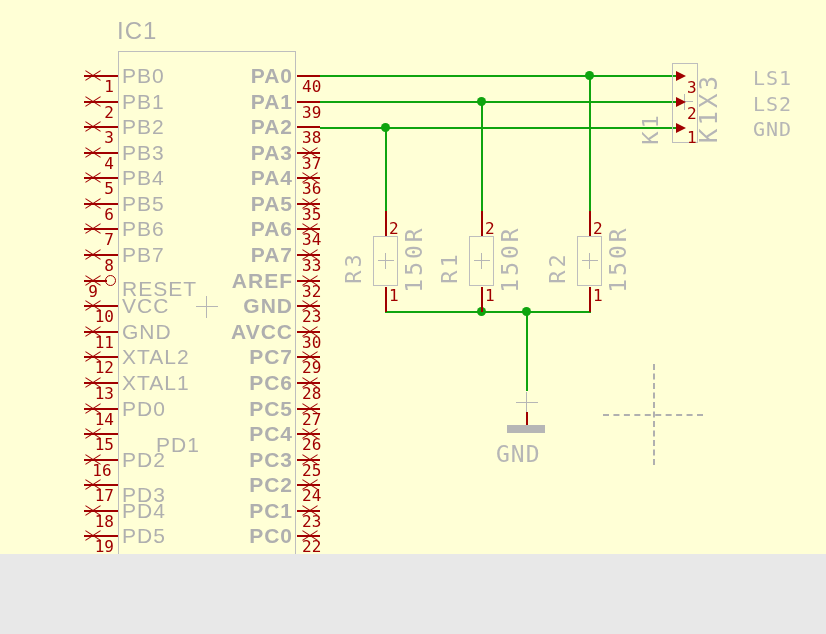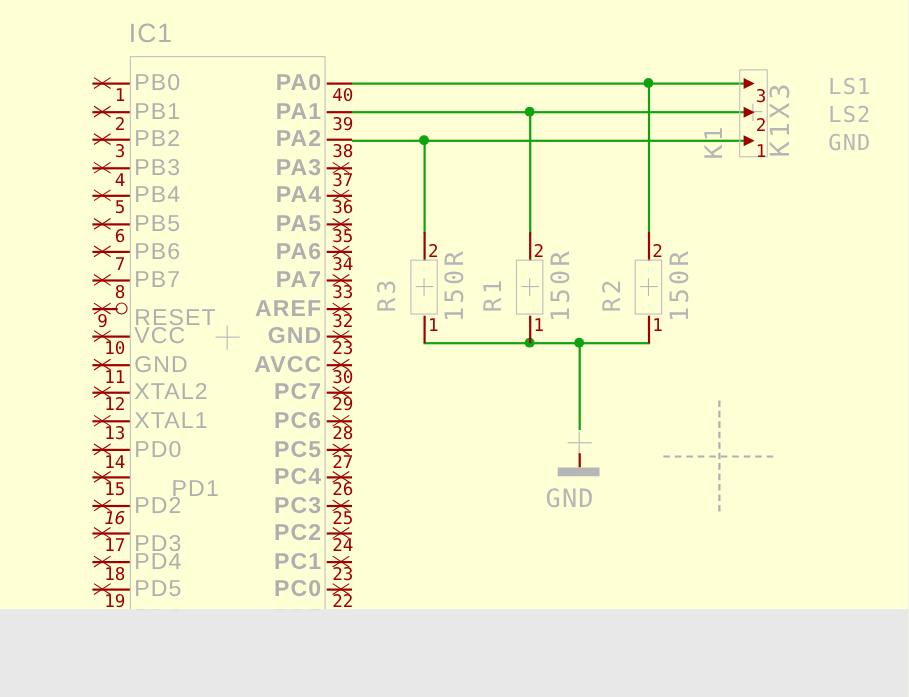--- a/index.html
+++ b/index.html
@@ -114,21 +114,21 @@
       <div class="stub-h" style="left:84px;top:408px;width:34px;"></div>
       <div class="xmark" style="left:84px;top:402px;"></div>
       <div class="vred" style="left:90px;top:412px;width:24px;text-align:right;">14</div>
       <div class="ptext pin-name" style="left:122px;top:398px;">PD0</div>
       <div class="stub-h" style="left:84px;top:433px;width:34px;"></div>
       <div class="xmark" style="left:84px;top:427px;"></div>
       <div class="vred" style="left:90px;top:437px;width:24px;text-align:right;">15</div>
       <div class="ptext pin-name" style="left:122px;top:434px;margin-left:34px;">PD1</div>
       <div class="stub-h" style="left:84px;top:459px;width:34px;"></div>
       <div class="xmark" style="left:84px;top:453px;"></div>
-      <div class="vred" style="left:90px;top:463px;width:24px;text-align:right;font-style:italic;">16</div>
+      <div class="vred" style="left:90px;top:463px;width:24px;text-align:center;">16</div>
       <div class="ptext pin-name" style="left:122px;top:449px;">PD2</div>
       <div class="stub-h" style="left:84px;top:484px;width:34px;"></div>
       <div class="xmark" style="left:84px;top:478px;"></div>
       <div class="vred" style="left:90px;top:488px;width:24px;text-align:right;">17</div>
       <div class="ptext pin-name" style="left:122px;top:484px;">PD3</div>
       <div class="stub-h" style="left:84px;top:510px;width:34px;"></div>
       <div class="xmark" style="left:84px;top:504px;"></div>
       <div class="vred" style="left:90px;top:514px;width:24px;text-align:right;">18</div>
       <div class="ptext pin-name" style="left:122px;top:500px;">PD4</div>
       <div class="stub-h" style="left:84px;top:535px;width:34px;"></div>

